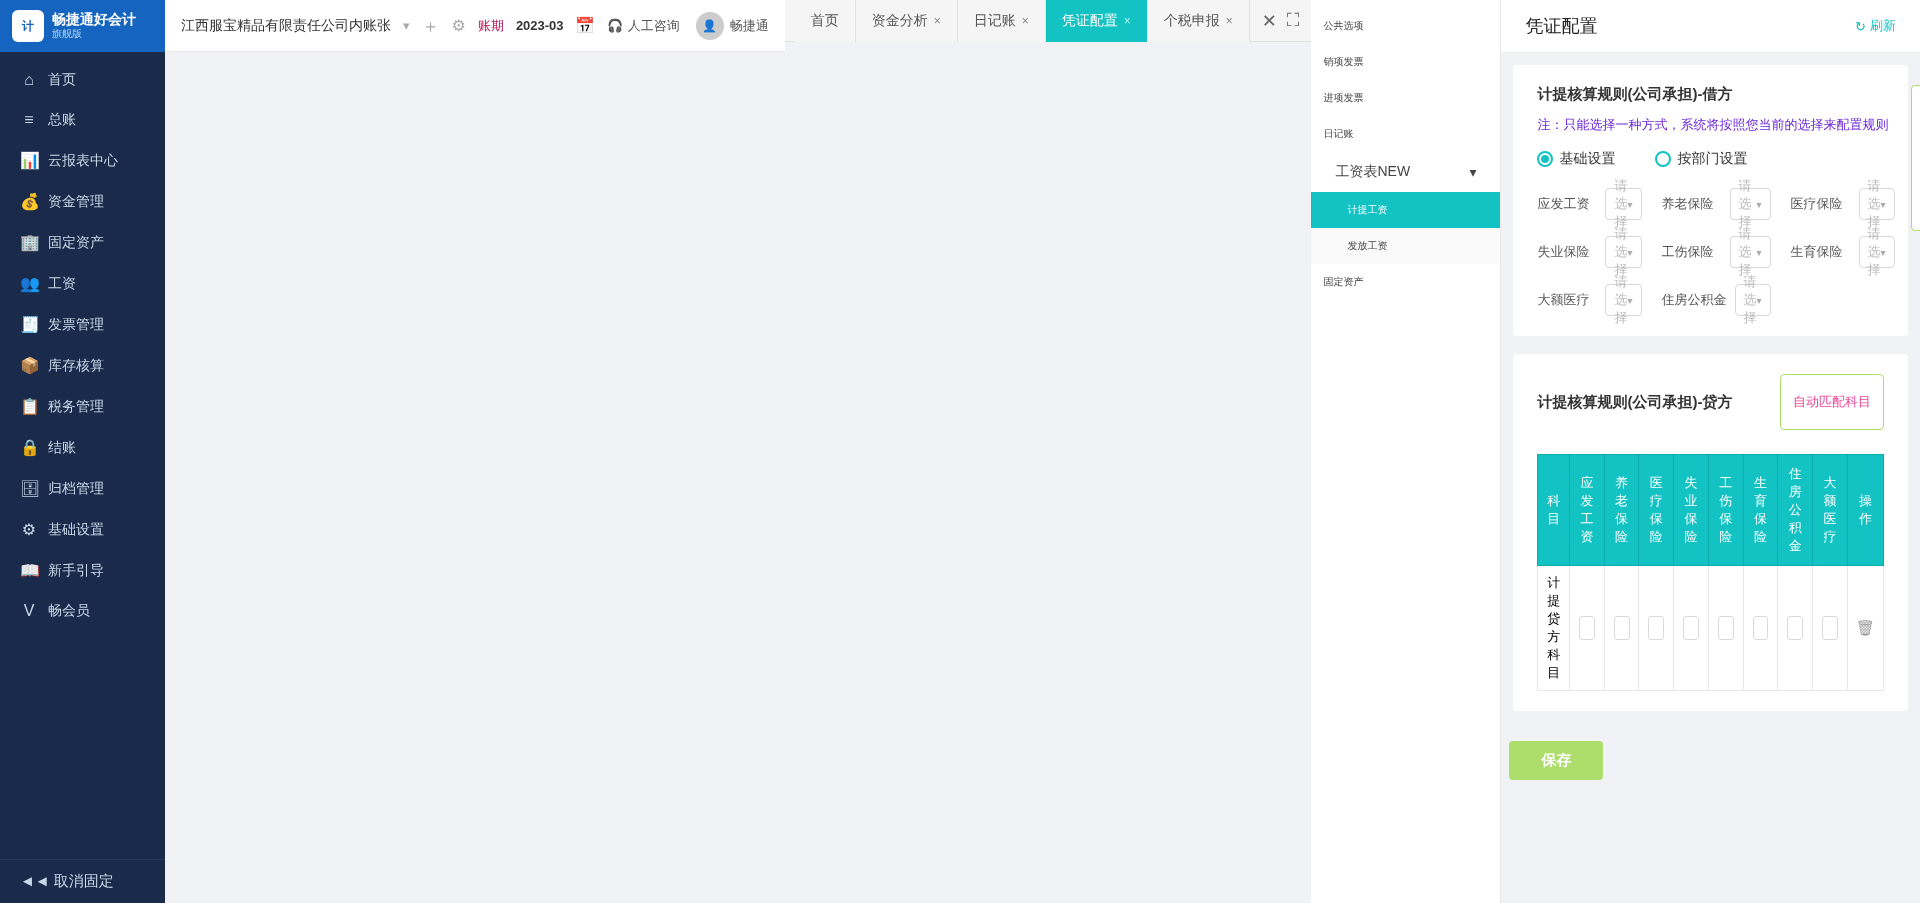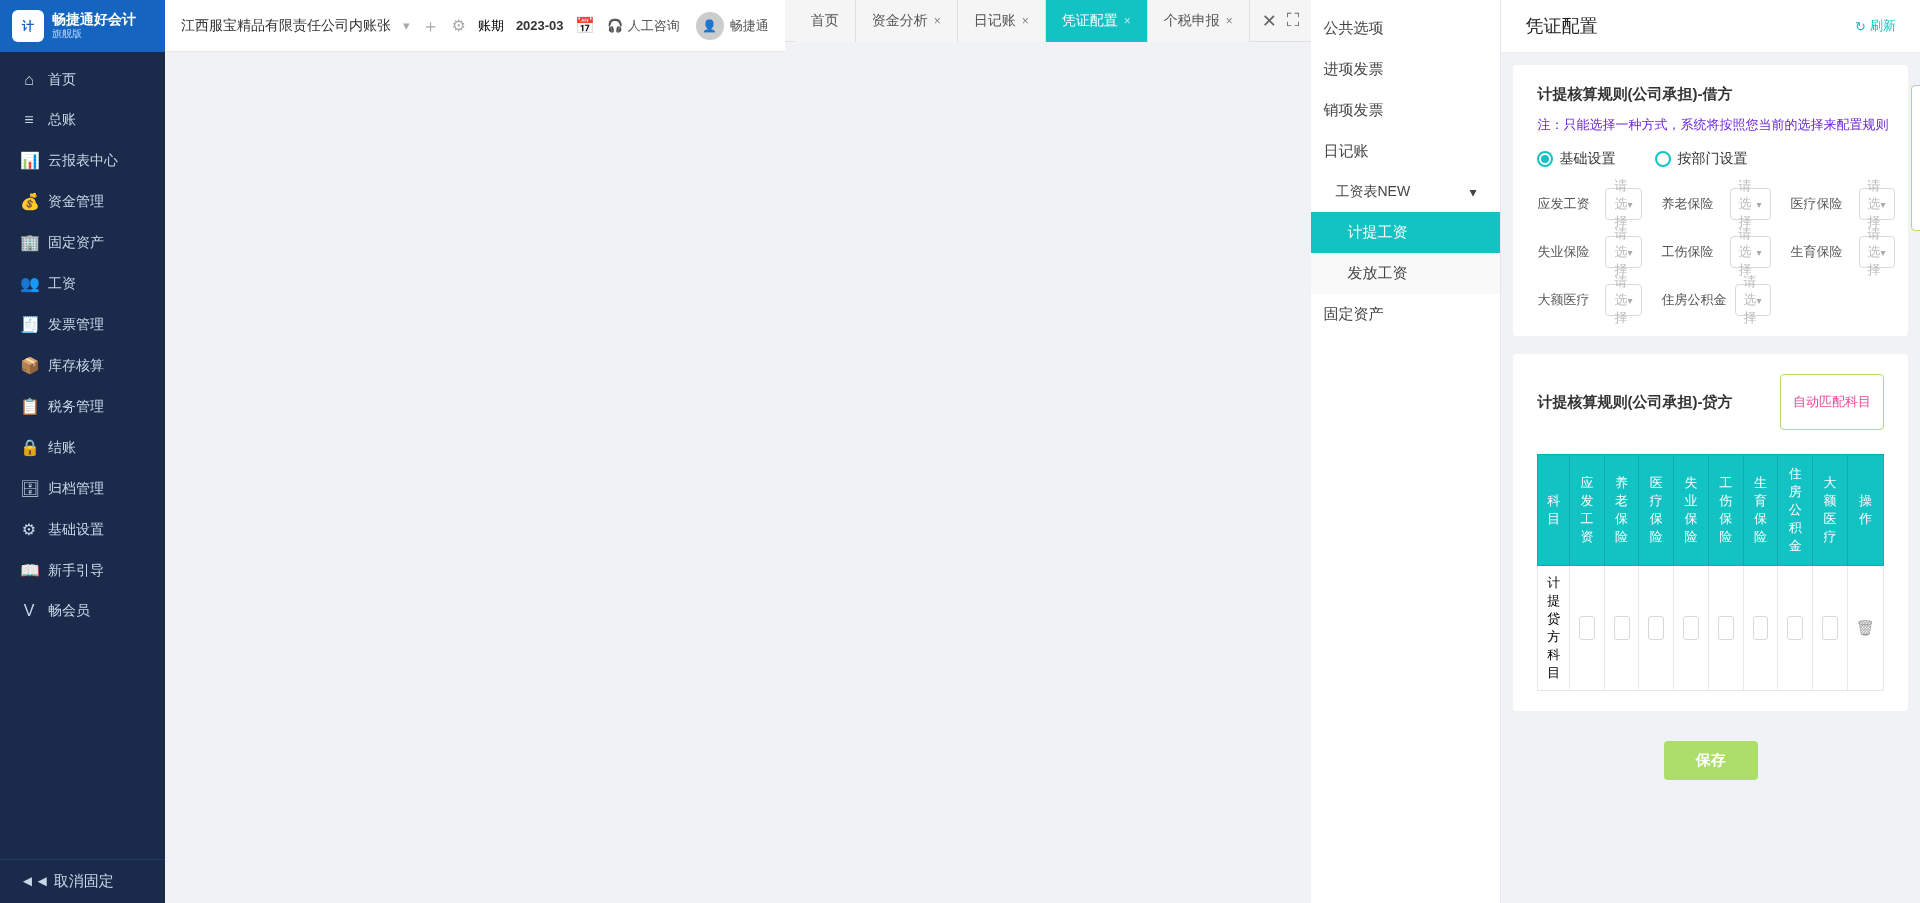--- a/index.html
+++ b/index.html
@@ -56,21 +56,21 @@
     
     .topbar {
       background: #fff;
       height: 52px;
       display: flex; align-items: center;
       padding: 0 16px;
       border-bottom: 1px solid #e8e8e8;
       gap: 12px;
     }
     .company-name { font-size: 14px; color: #333; }
-    .period-label { color: #000000; font-size: 13px; }
+    .period-label { color: #be185d; font-size: 13px; }
     .period-value { color: #333; font-size: 13px; font-weight: bold; }
     .topbar-right { margin-left: auto; display: flex; align-items: center; gap: 16px; color: #555; font-size: 13px; }
     .user-info { display: flex; align-items: center; gap: 6px; }
     .avatar { width: 28px; height: 28px; background: #ccc; border-radius: 50%; display: flex; align-items: center; justify-content: center; color: #fff; font-size: 12px; }
 
     
     .tabbar {
       background: #f5f5f5;
       height: 42px;
       display: flex; align-items: center;
@@ -97,21 +97,21 @@
     
     .left-menu {
       width: 190px; min-width: 190px;
       background: #fff;
       border-right: 1px solid #e8e8e8;
       padding: 8px 0;
       overflow-y: auto;
     }
     .menu-item {
       padding: 11px 12px;
-      cursor: pointer; color: #444; font-size: 15px;
+      cursor: pointer; color: #444; font-size: 10px;
       display: flex; align-items: center; gap: 6px;
     }
     .menu-item.active { background: #13c2c2; color: #fff; }
     .menu-submenu { background: #f9f9f9; }
     .menu-item-expand { padding: 11px 24px; cursor: pointer; color: #444; font-size: 14px; display: flex; align-items: center; justify-content: space-between; }
 
     
     .page-content { flex: 1; overflow-y: auto; padding: 0; background: #f0f2f5; }
 
     .page-header {
@@ -170,21 +170,21 @@
       padding: 4px 6px; font-size: 12px; color: #333;
     }
 
     .delete-icon { color: #999; cursor: pointer; font-size: 15px; }
 
     
     .save-bar {
       position: sticky; bottom: 0;
       background: transparent;
       padding: 12px 8px;
-      display: flex; justify-content: center;
+      display: flex; justify-content: flex-start;
     }
     .save-btn {
       background: #adde6c; color: #fff; border: none;
       padding: 10px 32px; font-size: 15px; border-radius: 4px; cursor: pointer;
       font-weight: bold;
     }
 
     
     .chevron-down::after { content: '▾'; }
   </style>
@@ -314,24 +314,24 @@
   </div>
 
   <div class="content">
 
     <div class="left-menu">
       <div id="left-menu-items">
           <div class="menu-item">
             <span>公共选项</span>
           </div>
           <div class="menu-item">
+            <span>销项发票</span>
+          </div>
+          <div class="menu-item">
             <span>进项发票</span>
-          </div>
-          <div class="menu-item">
-            <span>销项发票</span>
           </div>
           <div class="menu-item">
             <span>日记账</span>
           </div>
           <div class="menu-item-expand">
             <span>工资表<span class="new-badge">NEW</span></span>
             <span class="chevron-down"></span>
           </div>
           <div class="menu-item active menu-submenu" style="padding-left: 36px;">
             <span>计提工资</span>

